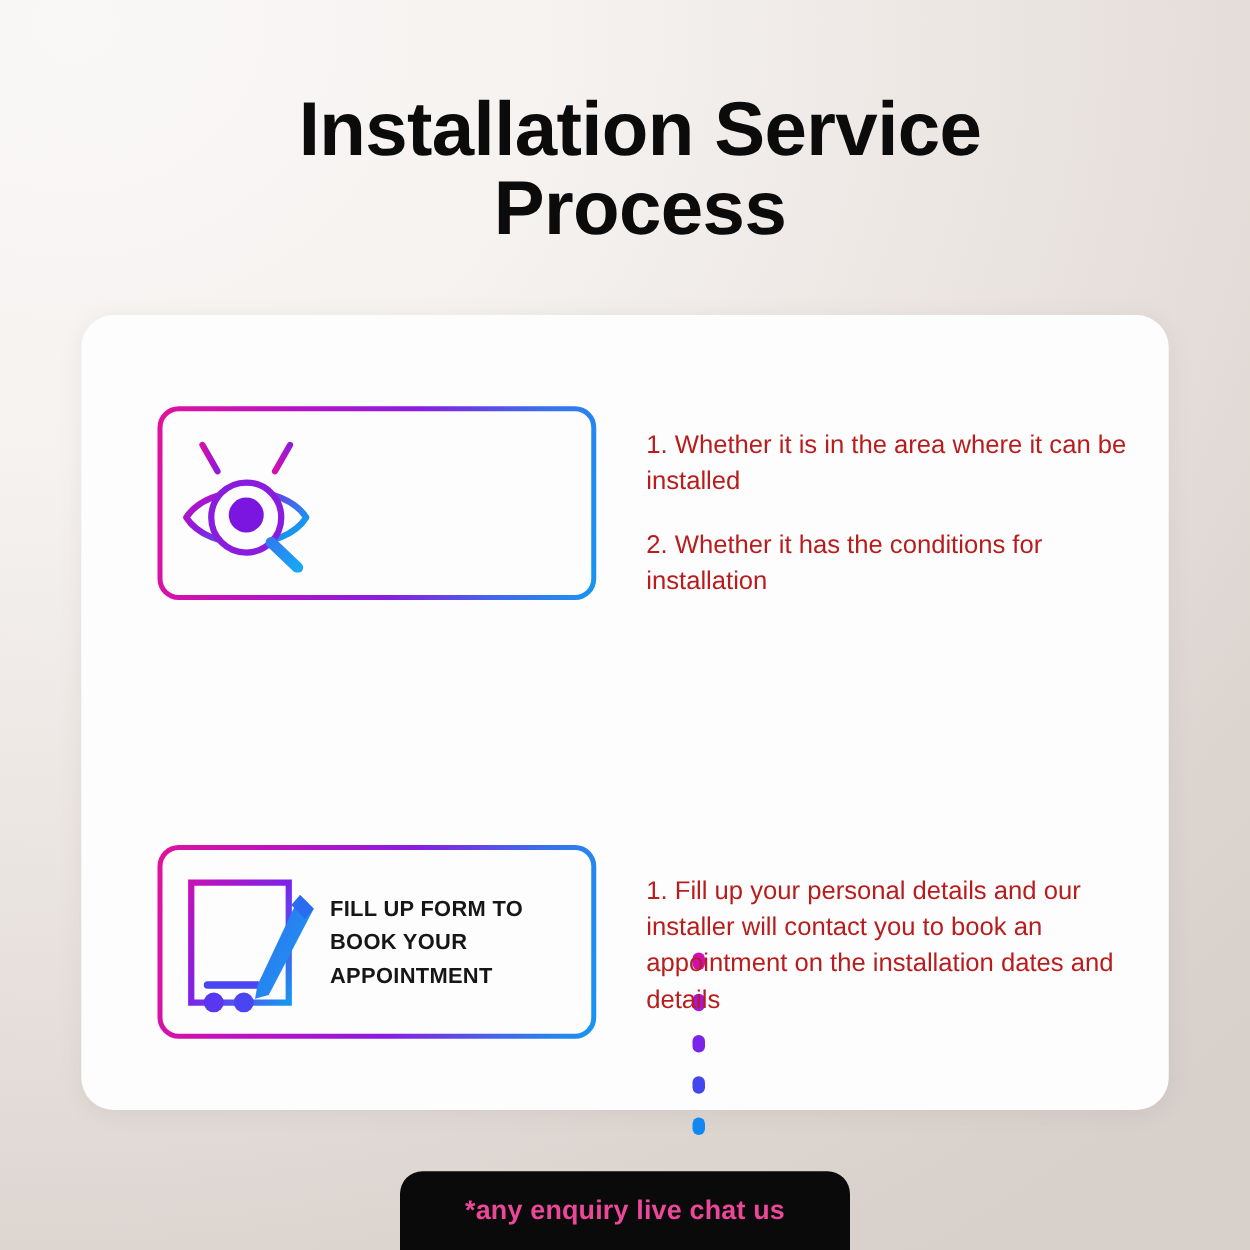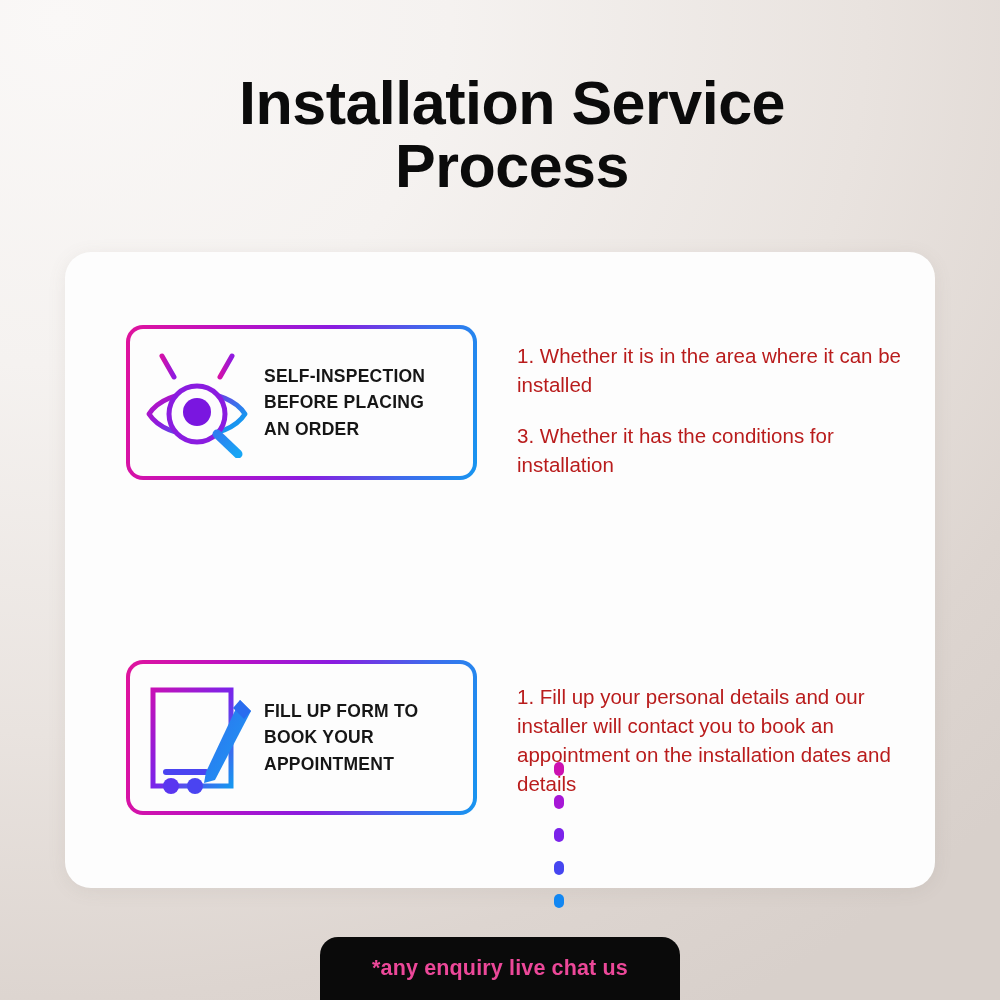--- a/index.html
+++ b/index.html
@@ -52,21 +52,21 @@
 
   
   .step-row {
     position: absolute;
     left: 61px;
     width: 790px;
     display: flex;
     align-items: flex-start;
   }
   #step-row-1 { top: 73px; }
-  #step-row-2 { top: 408px; }
+  #step-row-2 { top: 424px; }
 
   
   .step-box {
     position: relative;
     width: 351px;
     min-height: 155px;
     border-radius: 17px;
     padding: 4px;
     background: linear-gradient(100deg, #e0139c 0%, #bb11c4 28%, #8a1ce0 55%, #3f6aec 80%, #1796f0 100%);
     box-sizing: border-box;
@@ -196,29 +196,26 @@
               <path d="M6 66 C24 38, 84 38, 102 66 C84 94, 24 94, 6 66 Z" fill="none" stroke="url(#gEye)" stroke-width="5" stroke-linejoin="round"></path>
 
               <circle cx="54" cy="66" r="28" fill="#fdfdfd" stroke="#8a1ce0" stroke-width="5"></circle>
 
               <circle cx="54" cy="64" r="14" fill="#7a16e0"></circle>
 
               <line x1="74" y1="86" x2="95" y2="106" stroke="url(#gHandle)" stroke-width="9" stroke-linecap="round"></line>
             </svg>
           </div>
 
-          <div class="step-box-label">SELF-INSPECTION
-BEFORE PLACING
-AN ORDER</div>
         </div>
       </div>
 
       <div class="step-notes">
         <div class="note">1. Whether it is in the area where it can be installed</div>
-        <div class="note">3. Whether it has the conditions for installation</div>
+        <div class="note">2. Whether it has the conditions for installation</div>
       </div>
     </div>
 
     <div id="connector">
         <div class="conn-dot" style="top: 0px; background: rgb(204, 17, 176);"></div>
         <div class="conn-dot" style="top: 33px; background: rgb(166, 23, 214);"></div>
         <div class="conn-dot" style="top: 66px; background: rgb(123, 35, 234);"></div>
         <div class="conn-dot" style="top: 99px; background: rgb(70, 70, 240);"></div>
         <div class="conn-dot" style="top: 132px; background: rgb(18, 135, 242);"></div>
       </div>

